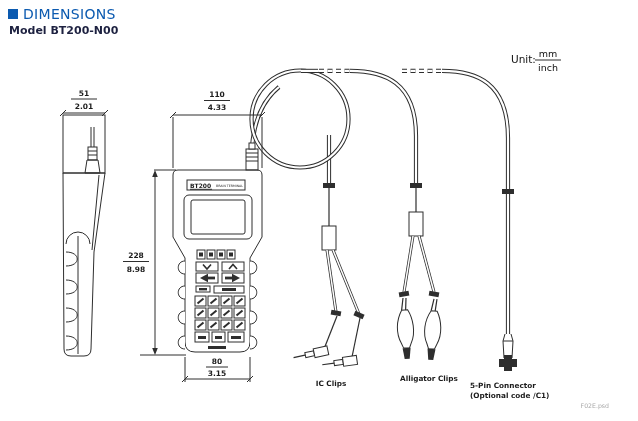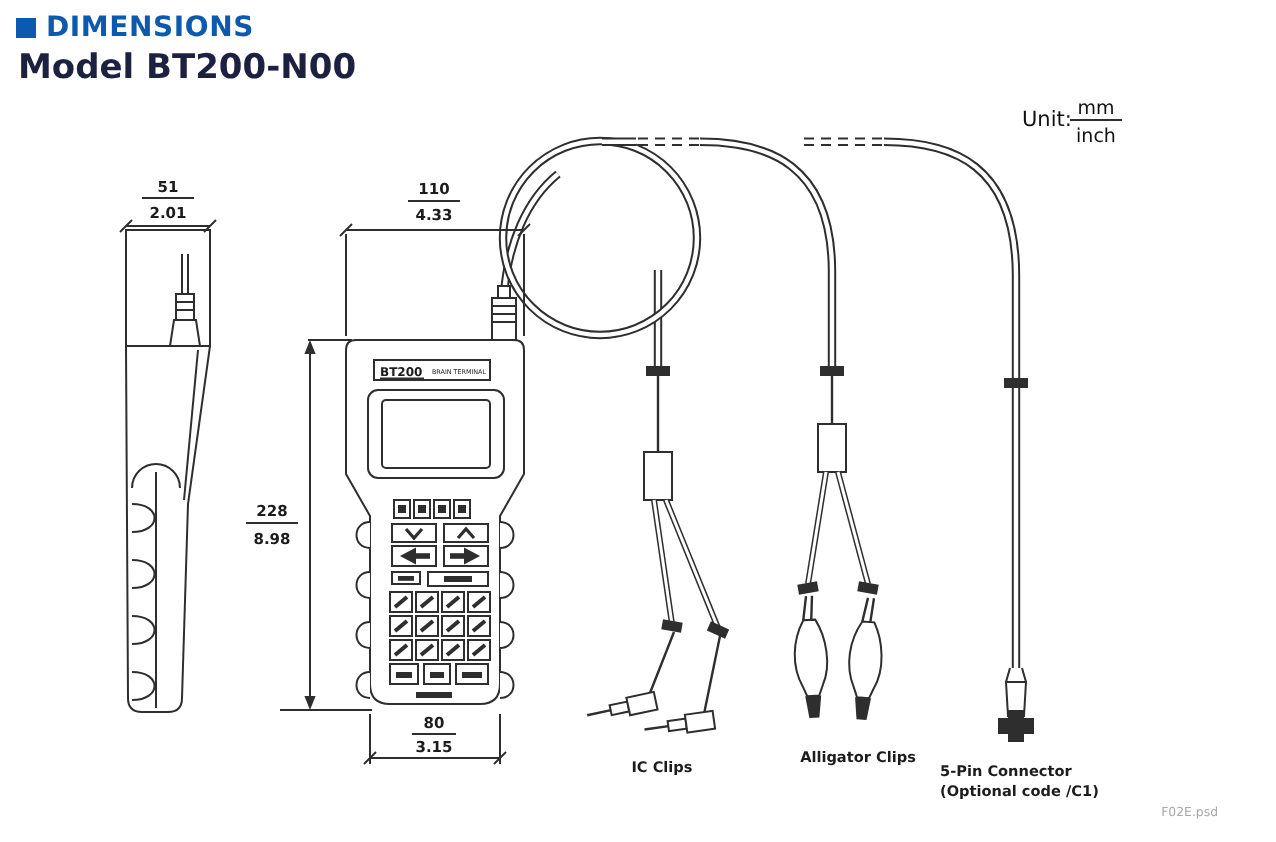--- a/index.html
+++ b/index.html
@@ -1,22 +1,22 @@
 <!DOCTYPE html>
 <html style="--accent: #0b5ab0; --ink: #2e2e2e; --muted: #a9a9a9;"><head>
 <meta charset="utf-8">
 <style>
   :root{ --accent:#0b5ab0; --ink:#2e2e2e; --muted:#a9a9a9; }
   html,body{margin:0;padding:0;background:#fff;}
   .page{position:relative;width:638px;height:421px;background:#fff;overflow:hidden;
         font-family:"DejaVu Sans",sans-serif;}
   .header{position:absolute;left:8px;top:6px;display:flex;align-items:center;gap:5px;}
   .sq{width:10px;height:10px;background:var(--accent);}
-  .title{font-size:14px;font-weight:bold;color:var(--accent);letter-spacing:.3px;}
-  .model{position:absolute;left:9px;top:24px;font-size:17px;font-weight:bold;color:#1d2140;}
+  .title{font-size:14px;font-weight:normal;color:var(--accent);letter-spacing:.3px;}
+  .model{position:absolute;left:9px;top:24px;font-size:11px;font-weight:bold;color:#1d2140;}
   svg.diagram{position:absolute;left:0;top:0;}
   .ln{fill:none;stroke:var(--ink);stroke-width:1;}
   .thin{stroke-width:1.2;}
   .wbox{fill:#fff;stroke:var(--ink);stroke-width:1;}
   .ink{fill:var(--ink);stroke:none;}
   .co{fill:none;stroke:var(--ink);stroke-width:4.2;}
   .ci{fill:none;stroke:#fff;stroke-width:2.2;}
   .dash{stroke-dasharray:5 3.5;}
   .bo{fill:none;stroke:var(--ink);stroke-width:3;}
   .bi{fill:none;stroke:#fff;stroke-width:1.5;}

